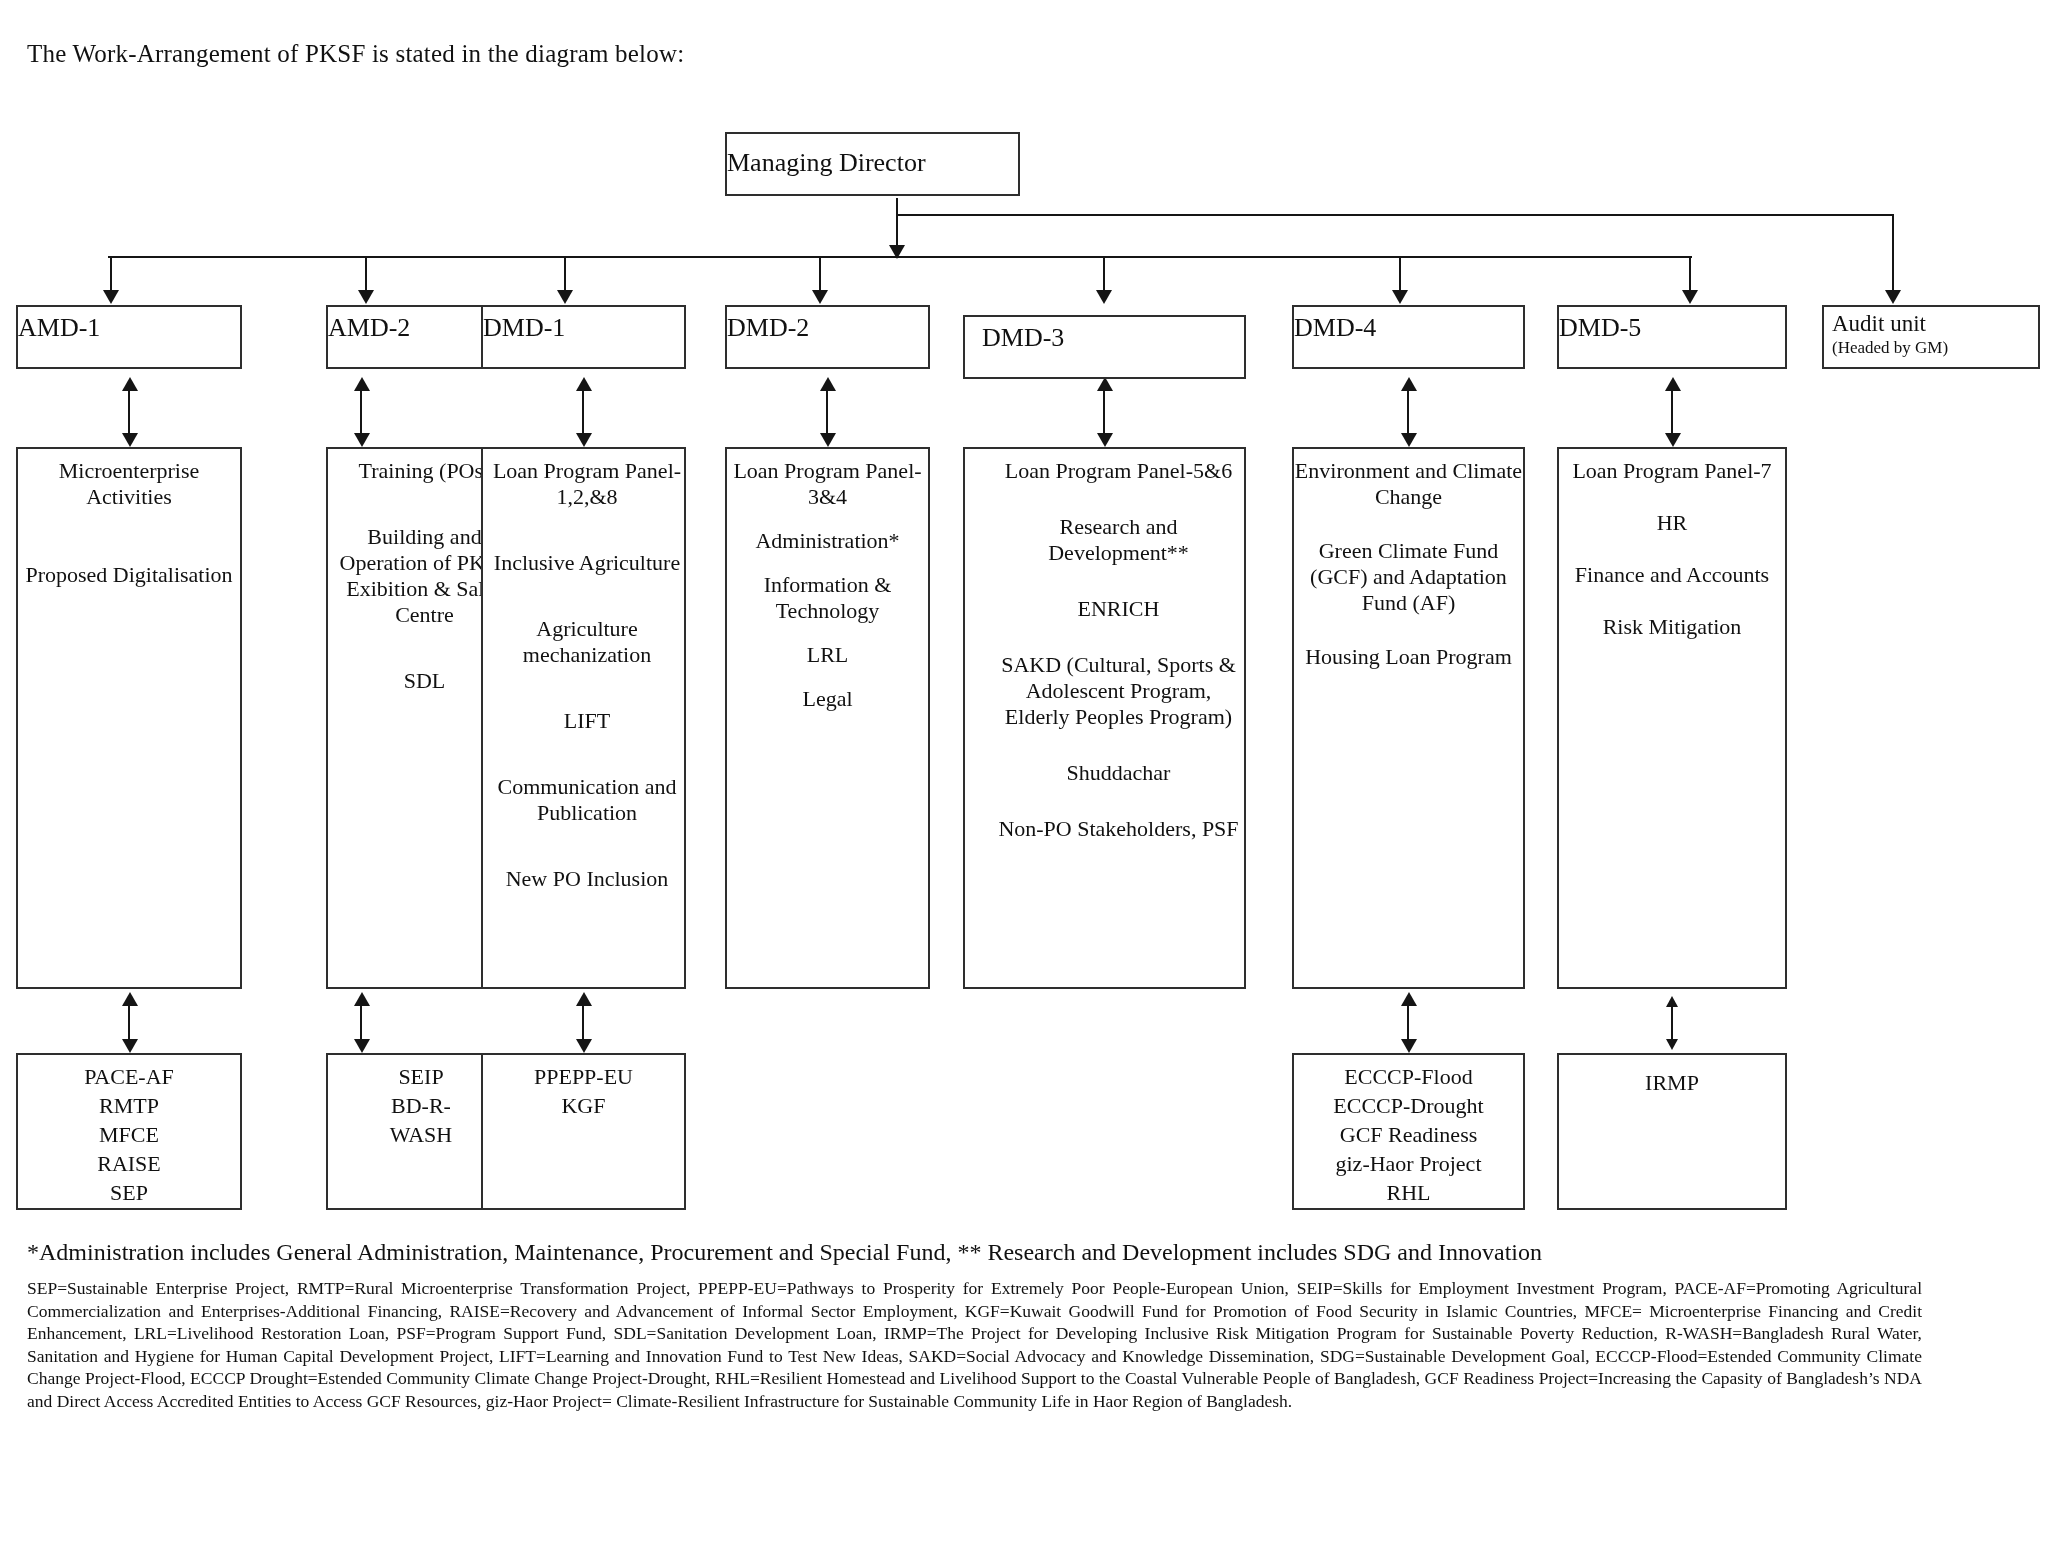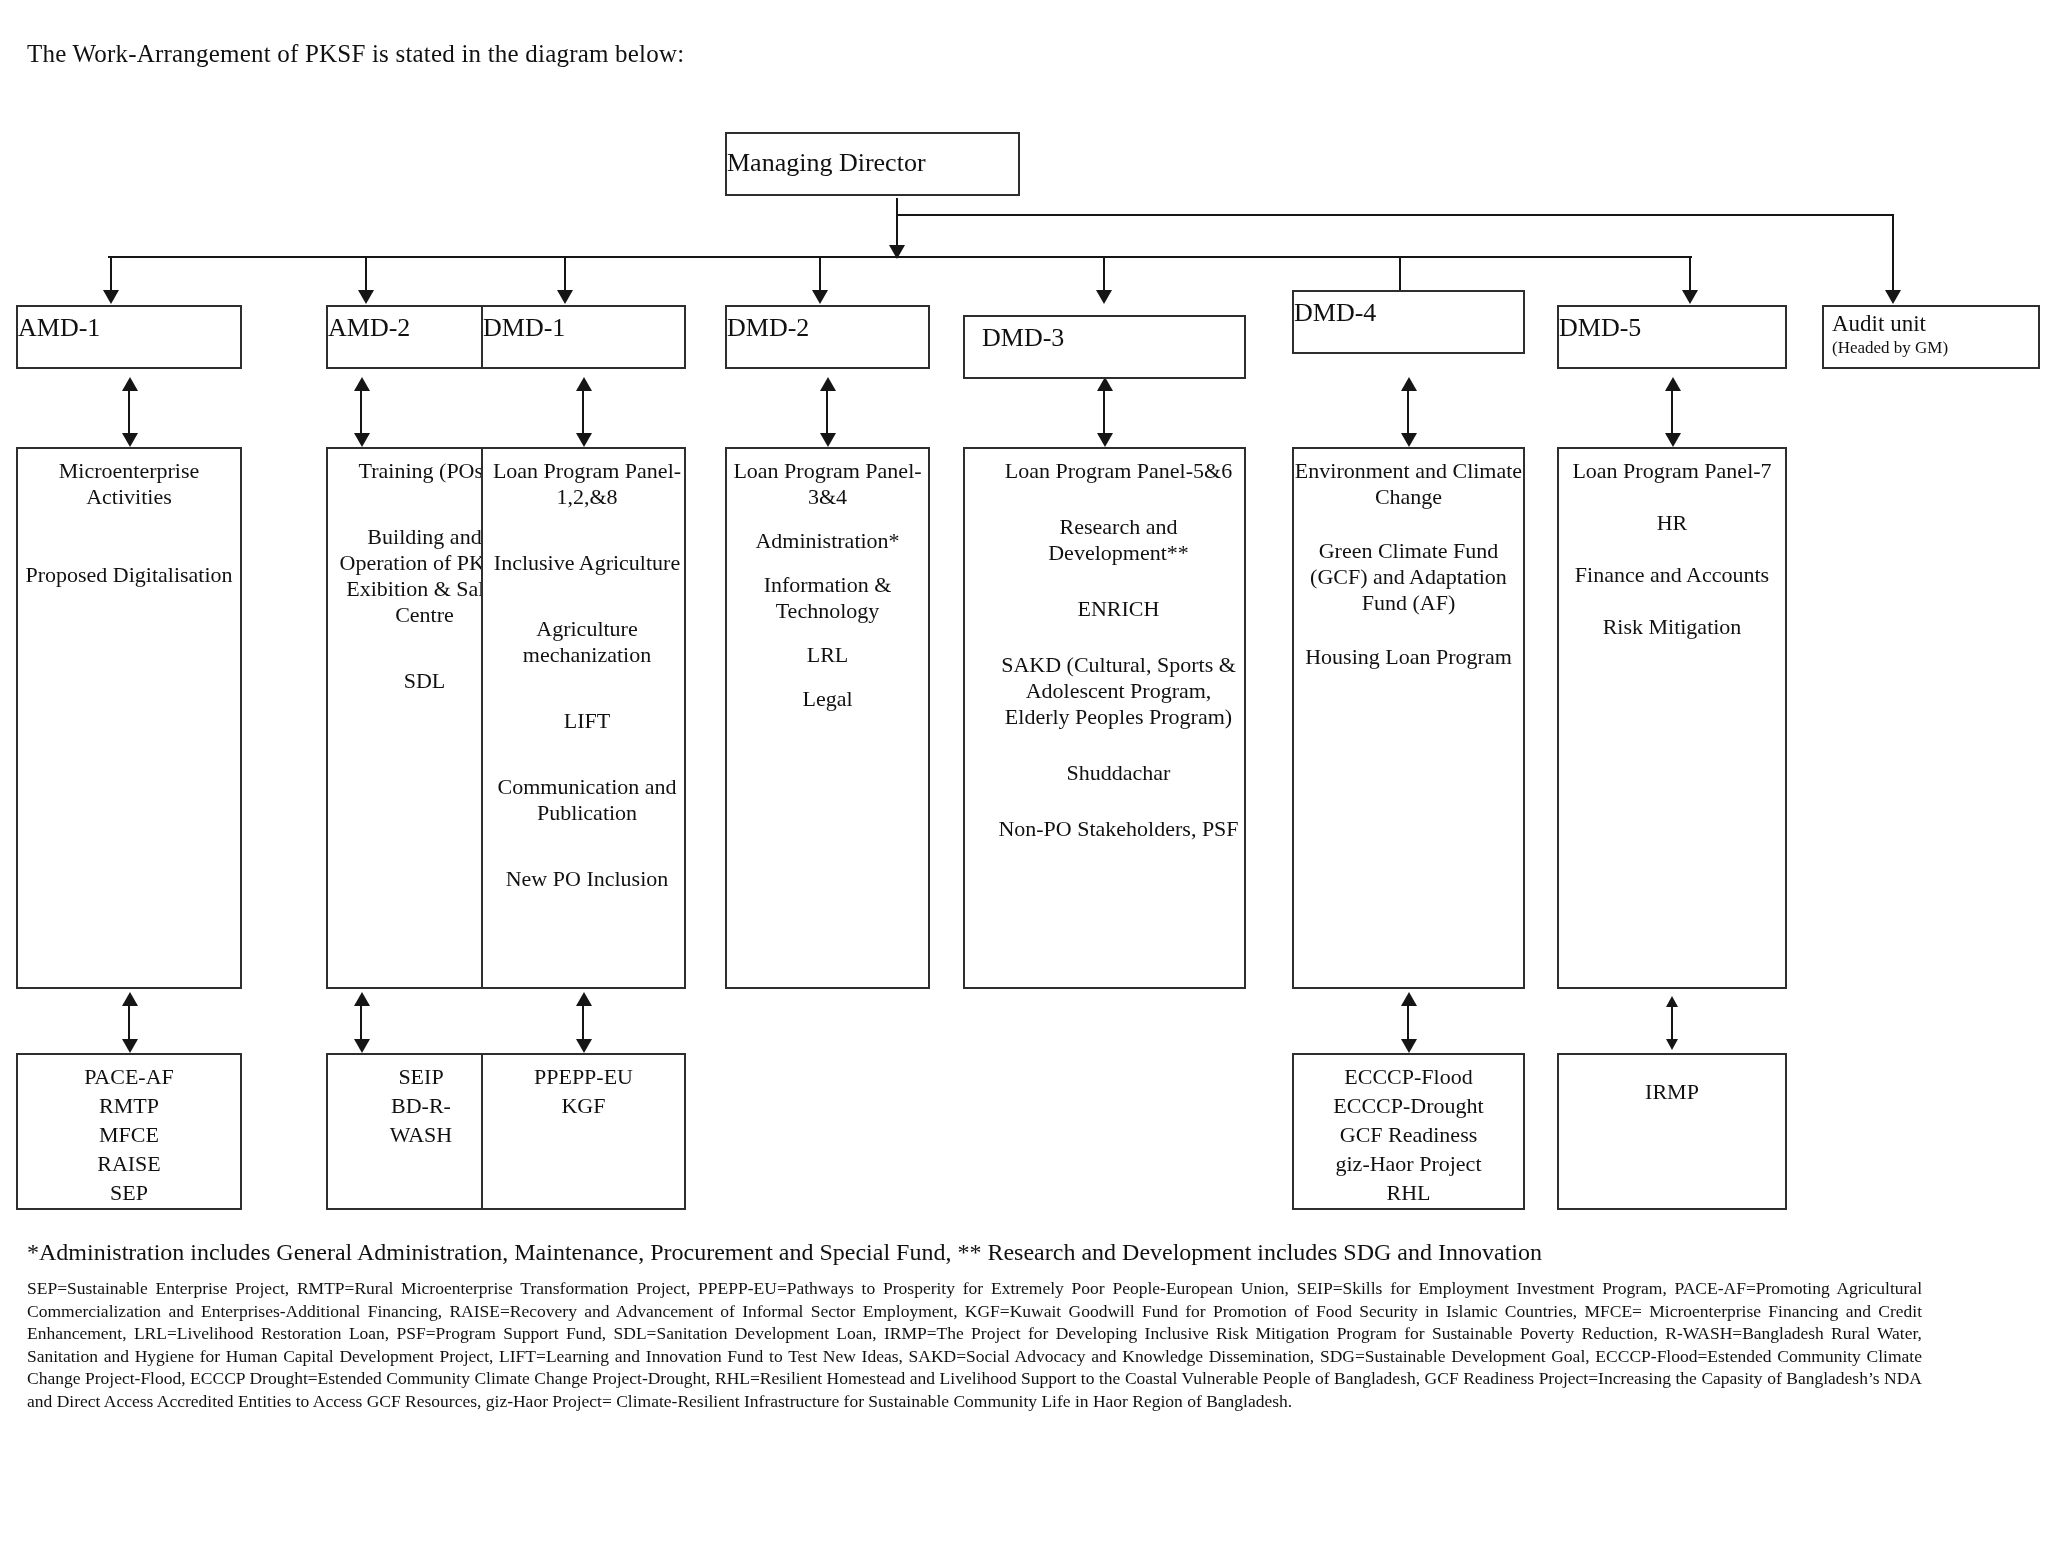--- a/index.html
+++ b/index.html
@@ -16,21 +16,21 @@
   .auditbox .hsub{font-size:17px;margin-top:1px;}
   .contentbox{top:447px;height:542px;text-align:center;font-size:22px;line-height:26px;padding-top:9px;}
   .bottombox{top:1053px;height:157px;text-align:center;font-size:22px;line-height:29px;padding-top:7px;}
   .line{margin:0;}
   .gap52 .line{margin-bottom:52px;} .gap40 .line{margin-bottom:40px;padding-left:7px;}
   .gap30 .line{margin-bottom:30px;padding-left:28px;} .gap28 .line{margin-bottom:28px;}
   .gap26 .line{margin-bottom:26px;} .gap18 .line{margin-bottom:18px;}
   .gap0 .line{margin-bottom:0;}
   .gap52 .line:last-child,.gap40 .line:last-child,.gap30 .line:last-child,
   .gap28 .line:last-child,.gap26 .line:last-child,.gap18 .line:last-child{margin-bottom:0;}
-  .pad-irmp{padding-top:22px;}
+  .pad-irmp{padding-top:13px;}
   
   .vline{position:absolute;width:2px;background:#151515;}
   .hline{position:absolute;height:2px;background:#151515;}
   .tri-down{position:absolute;width:0;height:0;border-left:8px solid transparent;border-right:8px solid transparent;border-top:14px solid #151515;}
   .tri-up{position:absolute;width:0;height:0;border-left:8px solid transparent;border-right:8px solid transparent;border-bottom:14px solid #151515;}
   .tri-down.sm{border-left-width:6px;border-right-width:6px;border-top-width:11px;}
   .tri-up.sm{border-left-width:6px;border-right-width:6px;border-bottom-width:11px;}
   .fnote{position:absolute;left:27px;top:1239px;width:1990px;font-size:24px;}
   .legend{position:absolute;left:27px;top:1277px;width:1895px;font-size:17.5px;line-height:22.5px;text-align:justify;}
   
@@ -119,21 +119,21 @@
   </div>
   <div class="box hdrbox c3" style="top:305px;">
     <div class="hlabel">DMD-1</div>
   </div>
   <div class="box hdrbox c4" style="top:305px;">
     <div class="hlabel">DMD-2</div>
   </div>
   <div class="box hdrbox c5" style="top:315px;padding-left:17px;">
     <div class="hlabel">DMD-3</div>
   </div>
-  <div class="box hdrbox c6" style="top:290px;">
+  <div class="box hdrbox c6" style="top:305px;">
     <div class="hlabel">DMD-4</div>
   </div>
   <div class="box hdrbox c7" style="top:305px;">
     <div class="hlabel">DMD-5</div>
   </div>
   <div class="box auditbox c8" style="top:305px;">
     <div class="hlabel">Audit unit</div>
     <div class="hsub">(Headed by GM)</div>
   </div>
 

